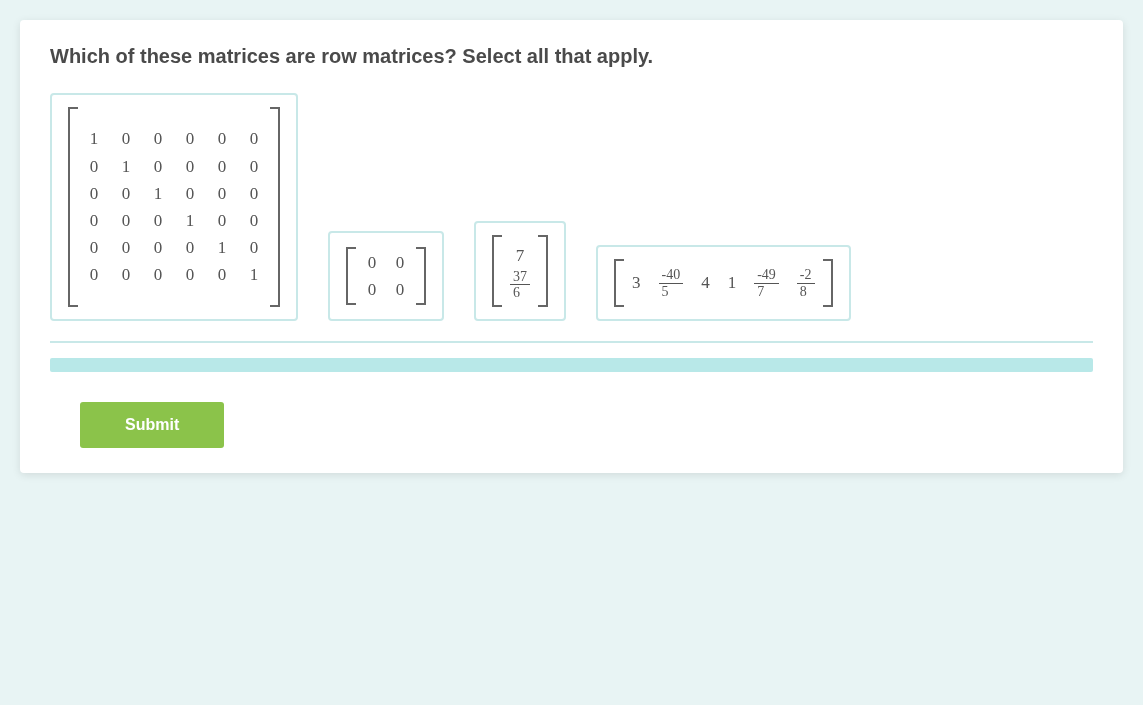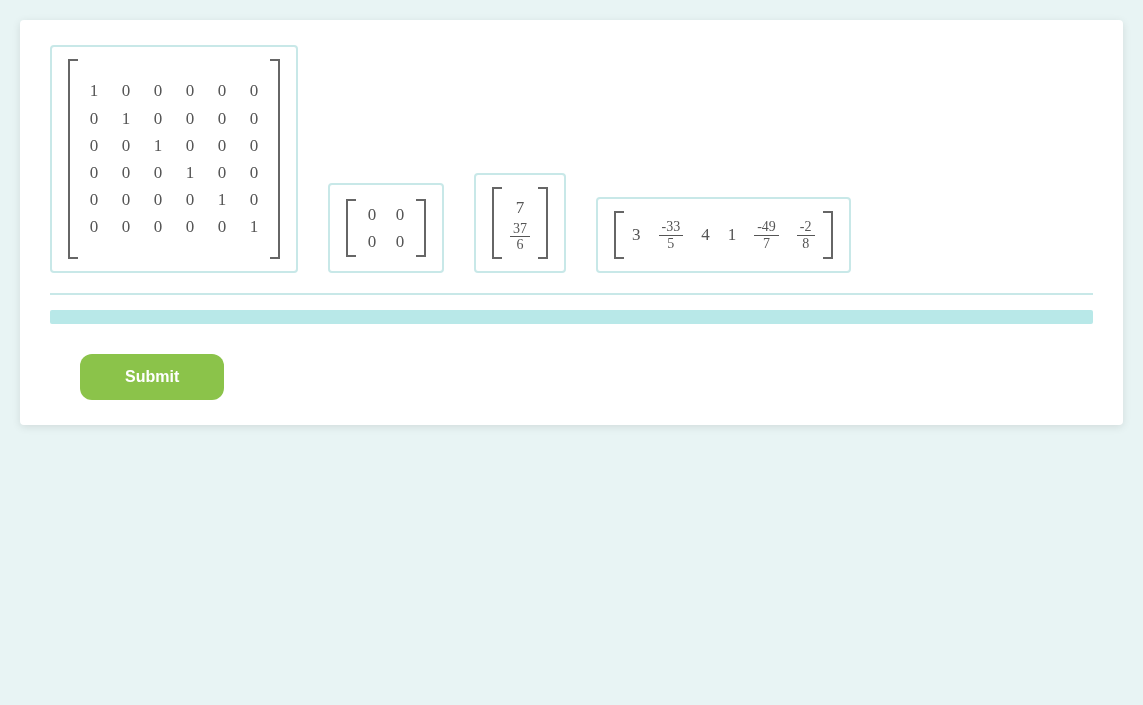--- a/index.html
+++ b/index.html
@@ -56,21 +56,21 @@
       line-height: 1.6;
       font-size: 17px;
     }
     .matrix-cell {
       min-width: 16px;
       text-align: center;
     }
     .fraction {
       display: inline-flex;
       flex-direction: column;
-      align-items: center;
+      align-items: flex-start;
       vertical-align: middle;
       font-size: 14px;
       line-height: 1.1;
     }
     .fraction .num { border-bottom: 1.5px solid #555; padding: 0 3px; }
     .fraction .den { padding: 0 3px; }
     .matrix-row-frac { gap: 18px; align-items: center; }
     .progress-bar {
       height: 14px;
       background: #b8e8e8;
@@ -79,21 +79,21 @@
       margin-bottom: 30px;
       position: relative;
     }
     .submit-btn {
       background: #8bc34a;
       color: #ffffff;
       border: none;
       padding: 14px 45px;
       font-size: 16px;
       font-weight: bold;
-      border-radius: 12px;
+      border-radius: 3px;
       cursor: pointer;
       margin-left: 30px;
     }
     .option-large .matrix-row { gap: 16px; font-size: 17px; }
     .bracket-draw {
       width: 10px;
       position: relative;
       border-top: 2px solid #666;
       border-bottom: 2px solid #666;
     }
@@ -102,20 +102,21 @@
     .h-large { height: 200px; }
     .h-med { height: 58px; }
     .h-col { height: 72px; }
     .h-row { height: 48px; }
     .wide-row .matrix-cell { min-width: auto; }
   </style>
 </head>
 <body>
 
 <div class="question-card">
+  <div class="question-text">Which of these matrices are row matrices? Select all that apply.</div>
 
   <div class="options-row">
 
     <div class="option option-large">
       <div class="matrix">
         <div class="bracket-draw bracket-left h-large"></div>
         <div class="matrix-content">
           <div class="matrix-row">
               <span class="matrix-cell">1</span>
               <span class="matrix-cell">0</span>
@@ -204,21 +205,21 @@
       </div>
     </div>
 
     <div class="option">
       <div class="matrix wide-row">
         <div class="bracket-draw bracket-left h-row"></div>
         <div class="matrix-content">
           <div class="matrix-row matrix-row-frac">
             <span class="matrix-cell">3</span>
             <span class="fraction">
-                <span class="num">-33</span>
+                <span class="num">-40</span>
                 <span class="den">5</span>
               </span>
             <span class="matrix-cell">4</span>
             <span class="matrix-cell">1</span>
             <span class="fraction">
                 <span class="num">-49</span>
                 <span class="den">7</span>
               </span>
             <span class="fraction">
                 <span class="num">-2</span>

